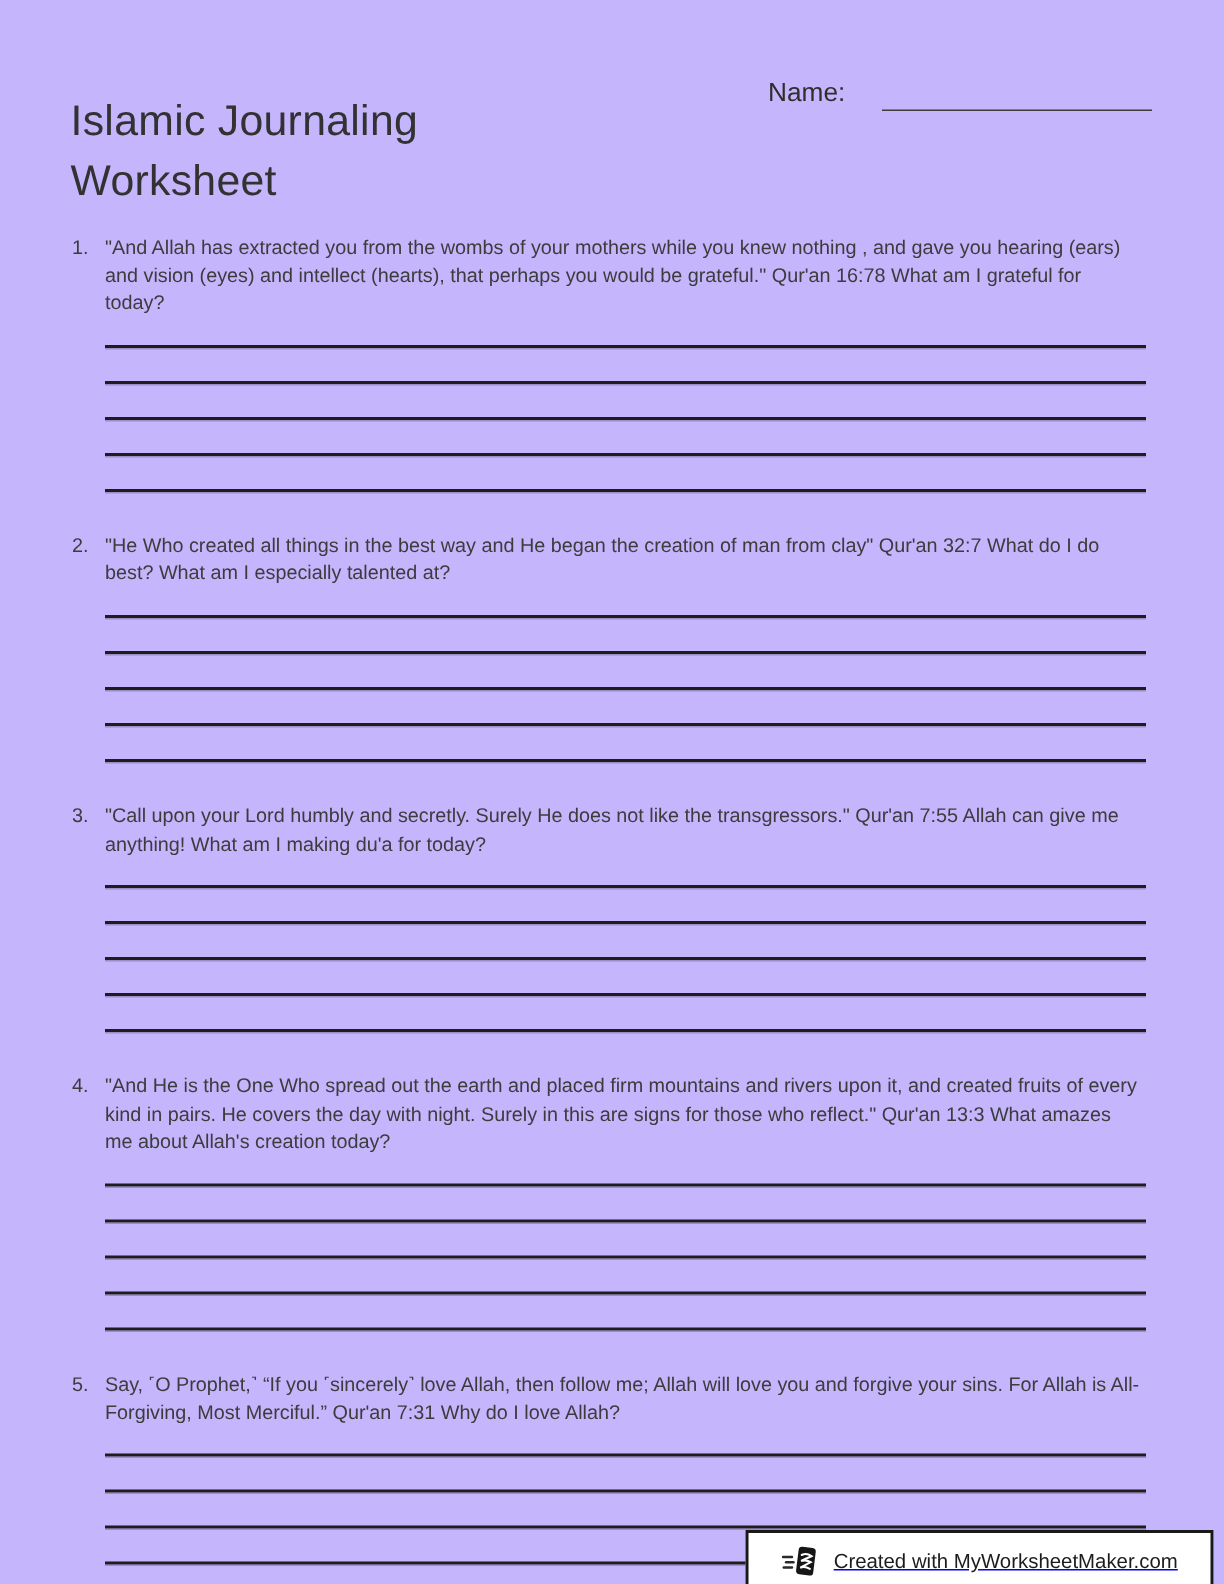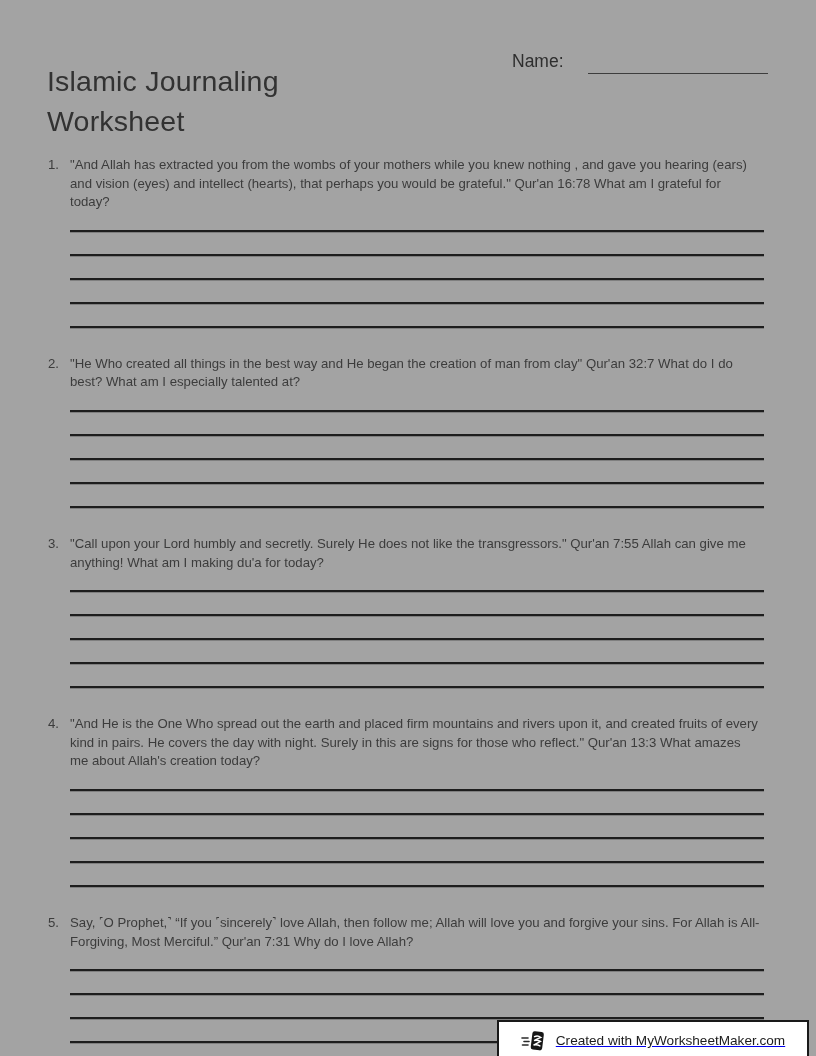--- a/index.html
+++ b/index.html
@@ -1,19 +1,19 @@
 <!DOCTYPE html>
 <html><head>
 <meta charset="utf-8">
 <style>
   html,body{margin:0;padding:0;background:#ffffff;}
   .page{
     position:relative;
     width:816px;height:1056px;
-    background:#a3a3a3;
+    background:#c4b5fd;
     font-family:"Liberation Sans","DejaVu Sans",sans-serif;
     overflow:hidden;
   }
   .title{
     position:absolute;left:47px;top:42px;
     width:340px;
     font-size:28.5px;line-height:40px;
     font-weight:400;color:#323232;
     letter-spacing:.2px;
   }

